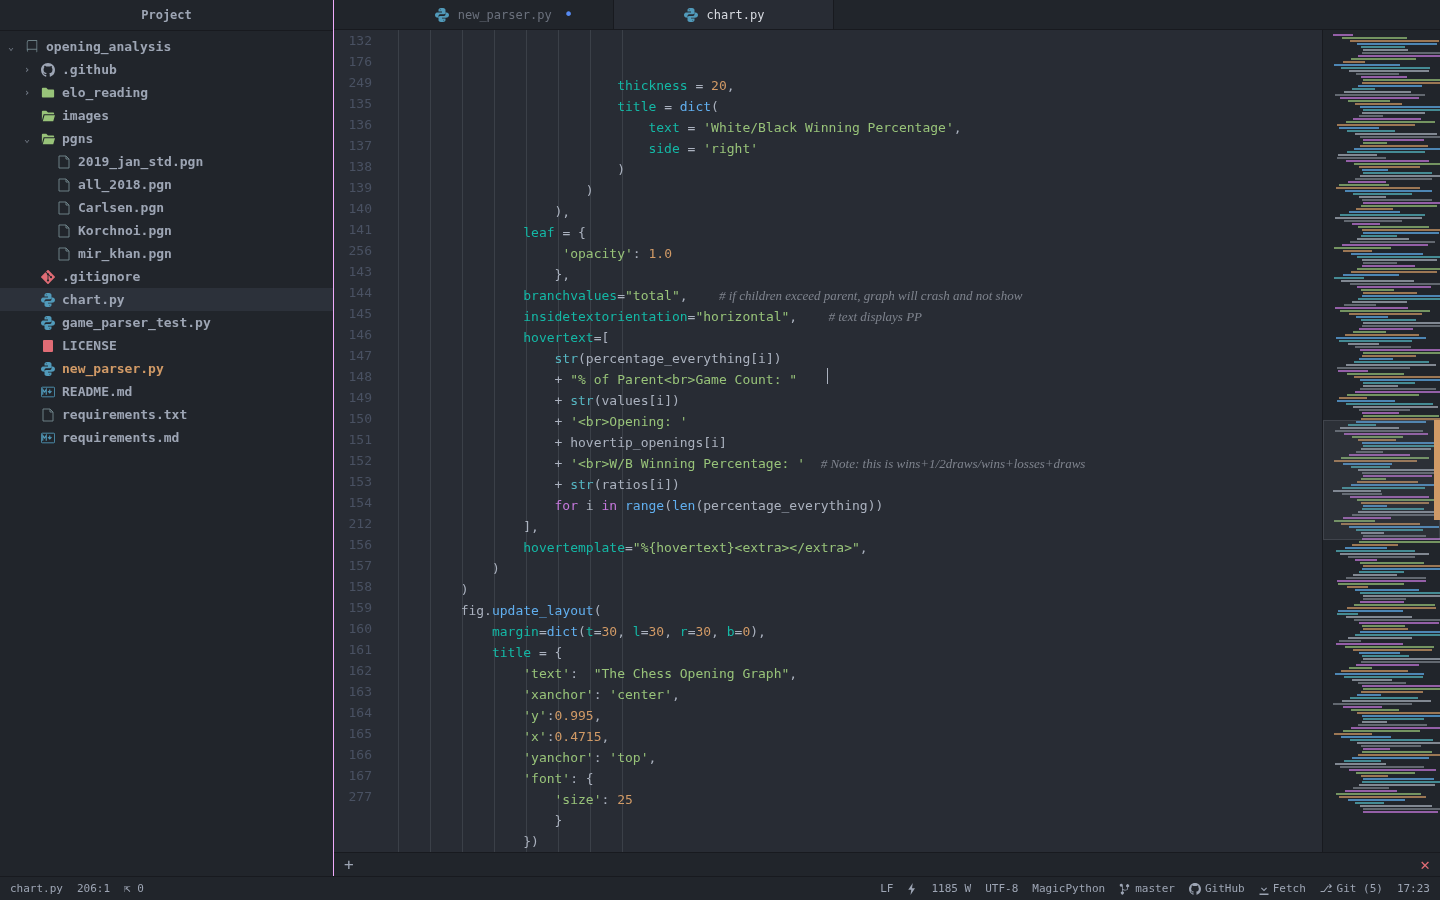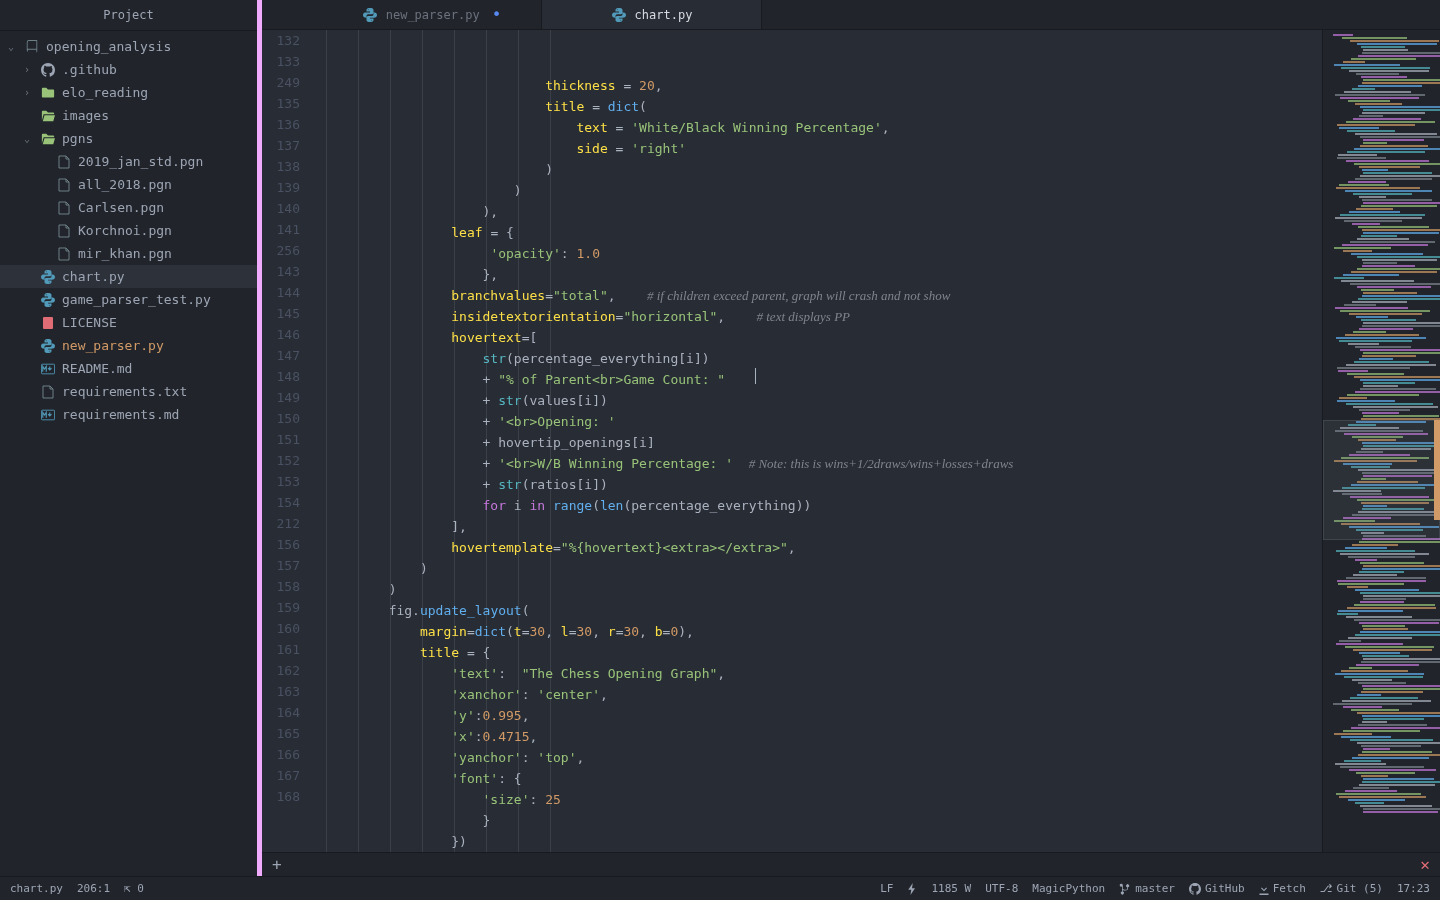--- a/index.html
+++ b/index.html
@@ -14,25 +14,26 @@
     display: flex;
     flex-direction: column;
   }
   .main-area {
     display: flex;
     flex: 1;
     overflow: hidden;
   }
   
   .sidebar {
-    width: 262px;
+    width: 334px;
     background: #21252b;
     display: flex;
     flex-direction: column;
-    border-right: 5px solid #f0abfc;
+    border-right: 1px solid #f0abfc;
+    font-weight: bold;
   }
   .sidebar-header {
     text-align: center;
     padding: 8px 0;
     color: #9da5b4;
     font-size: 12px;
     border-bottom: 1px solid #181a1f;
   }
   .file-tree {
     flex: 1;
@@ -140,21 +141,21 @@
     background: #3b4048;
   }
 
   
   .c-key { color: #c678dd; }
   .c-str { color: #98c379; }
   .c-num { color: #d19a66; }
   .c-fn  { color: #61afef; }
   .c-builtin { color:#56b6c2; }
   .c-op  { color: #abb2bf; }
-  .c-arg { color: #fde047; }
+  .c-arg { color: #14b8a6; }
   .c-comment { color: #7f848e; font-style: italic; font-family: Georgia, serif;}
   .c-plain { color:#abb2bf; }
 
   .minimap {
     width: 118px;
     background: #21252b;
     border-left: 1px solid #181a1f;
     position: relative;
     overflow: hidden;
   }
@@ -306,20 +307,29 @@
           <div class="tree-item indent2">
             <span class="chevron"></span>
             <span class="icon icon-txt">
               <svg width="12" height="14" viewBox="0 0 12 14" fill="none" stroke="currentColor">
                 <path d="M1 1h7l3 3v9H1z" stroke-width="1"></path>
                 <path d="M8 1v3h3" stroke-width="1"></path>
               </svg>
             </span>
             <span>mir_khan.pgn</span>
           </div>
+          <div class="tree-item indent1">
+            <span class="chevron"></span>
+            <span class="icon icon-git">
+              <svg width="14" height="14" viewBox="0 0 16 16" fill="currentColor">
+                <path d="M15.7 7.3 8.7.3a1 1 0 0 0-1.4 0L5.8 1.8l1.9 1.9a1.2 1.2 0 0 1 1.5 1.5l1.8 1.8a1.2 1.2 0 1 1-.7.7L8.5 6v4.8a1.2 1.2 0 1 1-1 0V5.9a1.2 1.2 0 0 1-.6-1.6L5 2.5.3 7.3a1 1 0 0 0 0 1.4l7 7a1 1 0 0 0 1.4 0l7-7a1 1 0 0 0 0-1.4z"></path>
+              </svg>
+            </span>
+            <span>.gitignore</span>
+          </div>
           <div class="tree-item indent1 active">
             <span class="chevron"></span>
             <span class="icon icon-py">
               <svg width="14" height="14" viewBox="0 0 16 16" fill="currentColor">
                 <path d="M8 0C4 0 4 2 4 2v2h4v1H3S0 5 0 8s3 3 3 3h1V9s0-2 2-2h4s2 0 2-2V2s0-2-4-2zM6 1.5a.5.5 0 1 1 0 1 .5.5 0 0 1 0-1zM8 16c4 0 4-2 4-2v-2H8v-1h5s3 0 3-3-3-3-3-3h-1v2s0 2-2 2H6s-2 0-2 2v3s0 2 4 2zm2-1.5a.5.5 0 1 1 0-1 .5.5 0 0 1 0 1z"></path>
               </svg>
             </span>
             <span>chart.py</span>
           </div>
           <div class="tree-item indent1">
@@ -402,21 +412,21 @@
                 <path d="M8 0C4 0 4 2 4 2v2h4v1H3S0 5 0 8s3 3 3 3h1V9s0-2 2-2h4s2 0 2-2V2s0-2-4-2zM6 1.5a.5.5 0 1 1 0 1 .5.5 0 0 1 0-1zM8 16c4 0 4-2 4-2v-2H8v-1h5s3 0 3-3-3-3-3-3h-1v2s0 2-2 2H6s-2 0-2 2v3s0 2 4 2zm2-1.5a.5.5 0 1 1 0-1 .5.5 0 0 1 0 1z"></path>
               </svg>
             </span>
             <span>chart.py</span>
           </div>
         </div>
     </div>
     <div class="editor-content">
       <div class="gutter" id="gutter">
           <div class="line">132</div>
-          <div class="line">133</div>
+          <div class="line">176</div>
           <div class="line">249</div>
           <div class="line">135</div>
           <div class="line">136</div>
           <div class="line">137</div>
           <div class="line">138</div>
           <div class="line">139</div>
           <div class="line">140</div>
           <div class="line">141</div>
           <div class="line">256</div>
           <div class="line">143</div>
@@ -437,21 +447,21 @@
           <div class="line">158</div>
           <div class="line">159</div>
           <div class="line">160</div>
           <div class="line">161</div>
           <div class="line">162</div>
           <div class="line">163</div>
           <div class="line">164</div>
           <div class="line">165</div>
           <div class="line">166</div>
           <div class="line">167</div>
-          <div class="line">168</div>
+          <div class="line">277</div>
         </div>
       <div class="code" id="code">
         <div class="indent-guides" id="guides"><div class="guide" style="left: 0px;"></div><div class="guide" style="left: 32px;"></div><div class="guide" style="left: 64px;"></div><div class="guide" style="left: 96px;"></div><div class="guide" style="left: 128px;"></div><div class="guide" style="left: 160px;"></div><div class="guide" style="left: 192px;"></div><div class="guide" style="left: 224px;"></div></div>
       <div class="line">                            <span class="c-arg">thickness</span> <span class="c-op">=</span> <span class="c-num">20</span><span class="c-op">,</span></div><div class="line">                            <span class="c-arg">title</span> <span class="c-op">=</span> <span class="c-fn">dict</span><span class="c-op">(</span></div><div class="line">                                <span class="c-arg">text</span> <span class="c-op">=</span> <span class="c-str">'White/Black Winning Percentage'</span><span class="c-op">,</span></div><div class="line">                                <span class="c-arg">side</span> <span class="c-op">=</span> <span class="c-str">'right'</span></div><div class="line">                            <span class="c-op">)</span></div><div class="line">                        <span class="c-op">)</span></div><div class="line">                    <span class="c-op">),</span></div><div class="line">                <span class="c-arg">leaf</span> <span class="c-op">= {</span></div><div class="line">                     <span class="c-str">'opacity'</span><span class="c-op">:</span> <span class="c-num">1.0</span></div><div class="line">                    <span class="c-op">},</span></div><div class="line">                <span class="c-arg">branchvalues</span><span class="c-op">=</span><span class="c-str">"total"</span><span class="c-op">,</span>    <span class="c-comment"># if children exceed parent, graph will crash and not show</span></div><div class="line">                <span class="c-arg">insidetextorientation</span><span class="c-op">=</span><span class="c-str">"horizontal"</span><span class="c-op">,</span>    <span class="c-comment"># text displays PP</span></div><div class="line">                <span class="c-arg">hovertext</span><span class="c-op">=[</span></div><div class="line">                    <span class="c-builtin">str</span><span class="c-op">(</span><span class="c-plain">percentage_everything</span><span class="c-op">[</span><span class="c-plain">i</span><span class="c-op">])</span></div><div class="line">                    <span class="c-op">+</span> <span class="c-str">"% of Parent&lt;br&gt;Game Count: "</span></div><div class="line">                    <span class="c-op">+</span> <span class="c-builtin">str</span><span class="c-op">(</span><span class="c-plain">values</span><span class="c-op">[</span><span class="c-plain">i</span><span class="c-op">])</span></div><div class="line">                    <span class="c-op">+</span> <span class="c-str">'&lt;br&gt;Opening: '</span></div><div class="line">                    <span class="c-op">+</span> <span class="c-plain">hovertip_openings</span><span class="c-op">[</span><span class="c-plain">i</span><span class="c-op">]</span></div><div class="line">                    <span class="c-op">+</span> <span class="c-str">'&lt;br&gt;W/B Winning Percentage: '</span>  <span class="c-comment"># Note: this is wins+1/2draws/wins+losses+draws</span></div><div class="line">                    <span class="c-op">+</span> <span class="c-builtin">str</span><span class="c-op">(</span><span class="c-plain">ratios</span><span class="c-op">[</span><span class="c-plain">i</span><span class="c-op">])</span></div><div class="line">                    <span class="c-key">for</span> <span class="c-plain">i</span> <span class="c-key">in</span> <span class="c-fn">range</span><span class="c-op">(</span><span class="c-fn">len</span><span class="c-op">(</span><span class="c-plain">percentage_everything</span><span class="c-op">))</span></div><div class="line">                <span class="c-op">],</span></div><div class="line">                <span class="c-arg">hovertemplate</span><span class="c-op">=</span><span class="c-str">"%{hovertext}&lt;extra&gt;&lt;/extra&gt;"</span><span class="c-op">,</span></div><div class="line">            <span class="c-op">)</span></div><div class="line">        <span class="c-op">)</span></div><div class="line">        <span class="c-plain">fig</span><span class="c-op">.</span><span class="c-fn">update_layout</span><span class="c-op">(</span></div><div class="line">            <span class="c-arg">margin</span><span class="c-op">=</span><span class="c-fn">dict</span><span class="c-op">(</span><span class="c-arg">t</span><span class="c-op">=</span><span class="c-num">30</span><span class="c-op">,</span> <span class="c-arg">l</span><span class="c-op">=</span><span class="c-num">30</span><span class="c-op">,</span> <span class="c-arg">r</span><span class="c-op">=</span><span class="c-num">30</span><span class="c-op">,</span> <span class="c-arg">b</span><span class="c-op">=</span><span class="c-num">0</span><span class="c-op">),</span></div><div class="line">            <span class="c-arg">title</span> <span class="c-op">= {</span></div><div class="line">                <span class="c-str">'text'</span><span class="c-op">:</span>  <span class="c-str">"The Chess Opening Graph"</span><span class="c-op">,</span></div><div class="line">                <span class="c-str">'xanchor'</span><span class="c-op">:</span> <span class="c-str">'center'</span><span class="c-op">,</span></div><div class="line">                <span class="c-str">'y'</span><span class="c-op">:</span><span class="c-num">0.995</span><span class="c-op">,</span></div><div class="line">                <span class="c-str">'x'</span><span class="c-op">:</span><span class="c-num">0.4715</span><span class="c-op">,</span></div><div class="line">                <span class="c-str">'yanchor'</span><span class="c-op">:</span> <span class="c-str">'top'</span><span class="c-op">,</span></div><div class="line">                <span class="c-str">'font'</span><span class="c-op">: {</span></div><div class="line">                    <span class="c-str">'size'</span><span class="c-op">:</span> <span class="c-num">25</span></div><div class="line">                    <span class="c-op">}</span></div><div class="line">                <span class="c-op">})</span></div><div class="cursor-caret" style="top: 338px; left: 445px;"></div></div>
       <div class="minimap">
         <div class="minimap-lines" id="minimap-lines">
             <div class="ml" style="margin-left: 6px; width: 20px; background: rgb(198, 120, 221); opacity: 0.7;"></div>
             <div class="ml" style="margin-left: 15.1518px; width: 65.0952px; background: rgb(152, 195, 121); opacity: 0.7;"></div>
             <div class="ml" style="margin-left: 23.4311px; width: 88.9815px; background: rgb(209, 154, 102); opacity: 0.7;"></div>
             <div class="ml" style="margin-left: 30.0486px; width: 80.4247px; background: rgb(97, 175, 239); opacity: 0.7;"></div>

